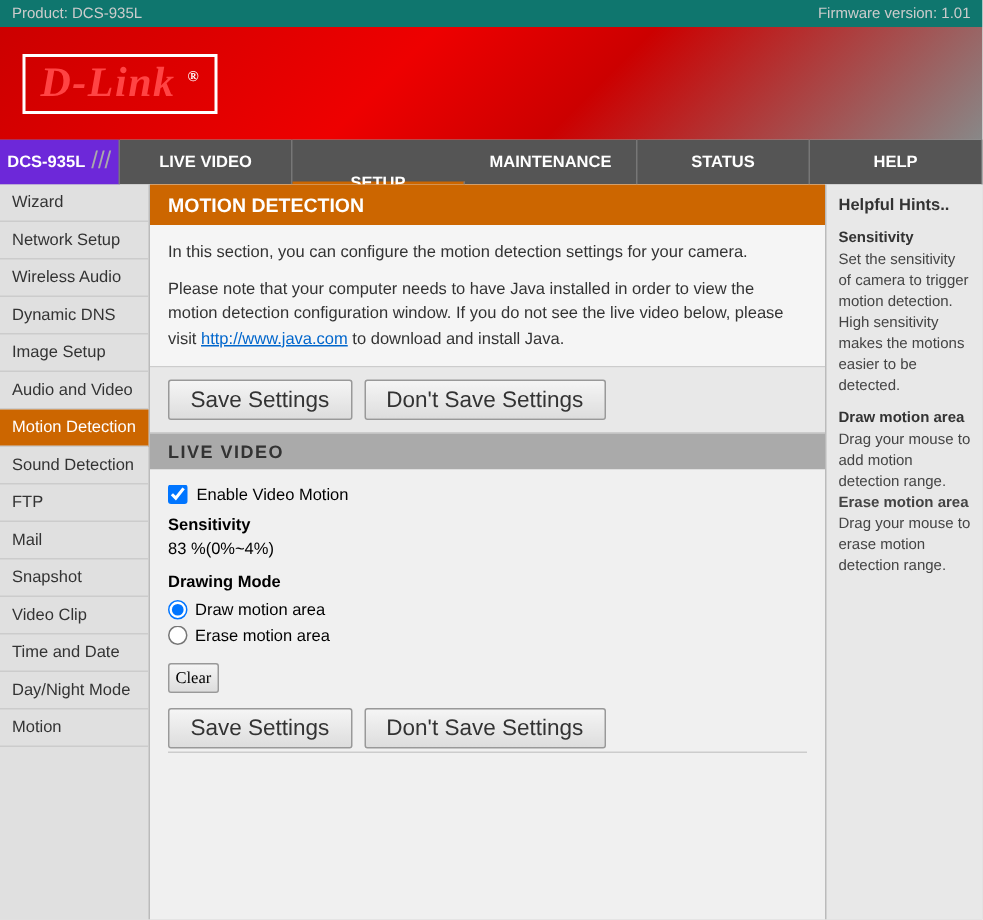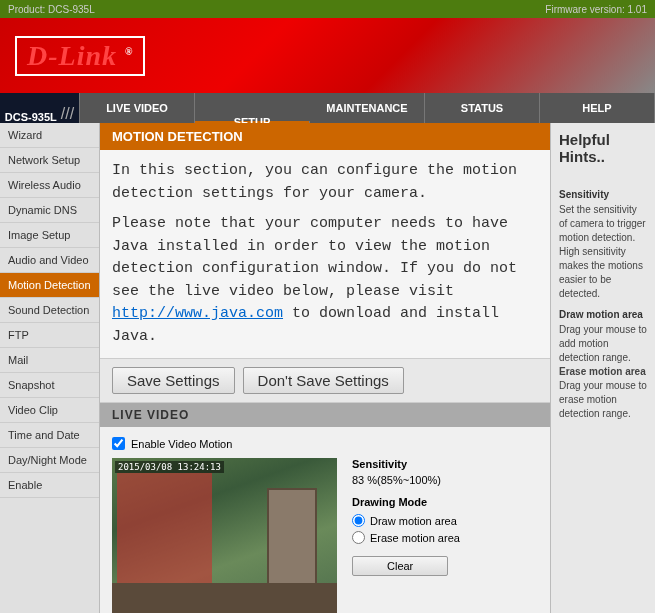--- a/index.html
+++ b/index.html
@@ -9,21 +9,21 @@
     .header {
       background: linear-gradient(135deg, #c00 0%, #e00 40%, #c00 60%, #888 100%);
       height: 75px;
       display: flex;
       align-items: center;
       padding: 0 15px;
       position: relative;
       font-family: Liberation Serif, serif;
     }
     .header-top-bar {
-      background: #4d7c0f;
+      background: #0f766e;
       height: 18px;
       display: flex;
       align-items: center;
       justify-content: space-between;
       padding: 0 8px;
       font-size: 10px;
       color: #ccc;
       gap: 28px;
     }
     .dlink-logo {
@@ -52,26 +52,25 @@
       justify-content: center;
       color: white;
       font-size: 11px;
       font-weight: bold;
       cursor: pointer;
       border-right: 1px solid #777;
       text-transform: uppercase;
     }
     .nav-tab.model-tab {
       flex: 0 0 80px;
-      background: #0f172a;
+      background: #6d28d9;
       font-size: 11px;
       font-weight: bold;
       color: #fff;
       border-right: 1px solid #777;
-      align-items: flex-end;
     }
     .nav-tab.active {
       background: #cc6600;
       color: white;
       margin-top: 28px;
     }
 
     
     .main-layout {
       display: flex;
@@ -110,24 +109,23 @@
       color: white;
       font-size: 13px;
       font-weight: bold;
       padding: 6px 12px;
       text-transform: uppercase;
     }
     .section-body {
       padding: 10px 12px;
       background: #f5f5f5;
       border-bottom: 1px solid #ccc;
-      font-size: 15px;
+      font-size: 11px;
       color: #333;
       line-height: 1.5;
-      font-family: Liberation Mono, monospace;
     }
     .section-body a {
       color: #0066cc;
     }
     .button-row {
       display: flex;
       gap: 8px;
       padding: 8px 12px;
       background: #e8e8e8;
       border-bottom: 1px solid #ccc;
@@ -238,41 +236,42 @@
       margin-bottom: 6px;
     }
     .radio-row {
       display: flex;
       align-items: center;
       gap: 5px;
       margin-bottom: 4px;
     }
     .clear-btn {
       margin-top: 8px;
-      padding: 3px 34px;
+      padding: 3px 4px;
       font-size: 11px;
       background: linear-gradient(to bottom, #f5f5f5, #ddd);
       border: 1px solid #999;
       cursor: pointer;
       border-radius: 2px;
+      font-family: Liberation Serif, serif;
     }
 
     
     .help-panel {
       width: 105px;
       background: #e8e8e8;
       border-left: 1px solid #bbb;
       padding: 8px;
       font-size: 10px;
       color: #333;
     }
     .help-title {
       font-weight: bold;
-      margin-bottom: 24px;
-      font-size: 15px;
+      margin-bottom: 10px;
+      font-size: 11px;
     }
     .help-section-title {
       font-weight: bold;
       margin-bottom: 3px;
       margin-top: 8px;
     }
     .help-text {
       line-height: 1.4;
       color: #444;
     }
@@ -353,21 +352,21 @@
     <div class="sidebar-item">
       <span>Video Clip</span>
     </div>
     <div class="sidebar-item">
       <span>Time and Date</span>
     </div>
     <div class="sidebar-item">
       <span>Day/Night Mode</span>
     </div>
     <div class="sidebar-item">
-      <span>Enable</span>
+      <span>Motion</span>
     </div>
   </div>
 
   <div class="content">
 
     <div class="section-title">
       <span>MOTION DETECTION</span>
     </div>
 
     <div class="section-body">
@@ -390,35 +389,26 @@
 
     <div class="live-video-body">
 
       <div class="enable-row">
         <input type="checkbox" checked="" style="">
         <label>Enable Video Motion</label>
       </div>
 
       <div class="video-controls-row">
 
-        <div class="video-frame">
-          <div class="video-timestamp">2015/03/08 13:24:13</div>
-          <div class="video-image">
-            <div class="video-bg"></div>
-            <div class="video-red-box"></div>
-            <div class="video-door"></div>
-            <div class="video-ground"></div>
-          </div>
-        </div>
 
         <div class="controls-panel">
           <div class="sensitivity-label">Sensitivity</div>
           <div class="sensitivity-value">
             <span>83</span>
-            <span>%(85%~100%)</span>
+            <span>%(0%~4%)</span>
           </div>
           <div class="drawing-mode-label">Drawing Mode</div>
           <div class="radio-row">
             <input type="radio" name="drawing-mode" checked="" style="">
             <label>Draw motion area</label>
           </div>
           <div class="radio-row">
             <input type="radio" name="drawing-mode" style="">
             <label>Erase motion area</label>
           </div>

